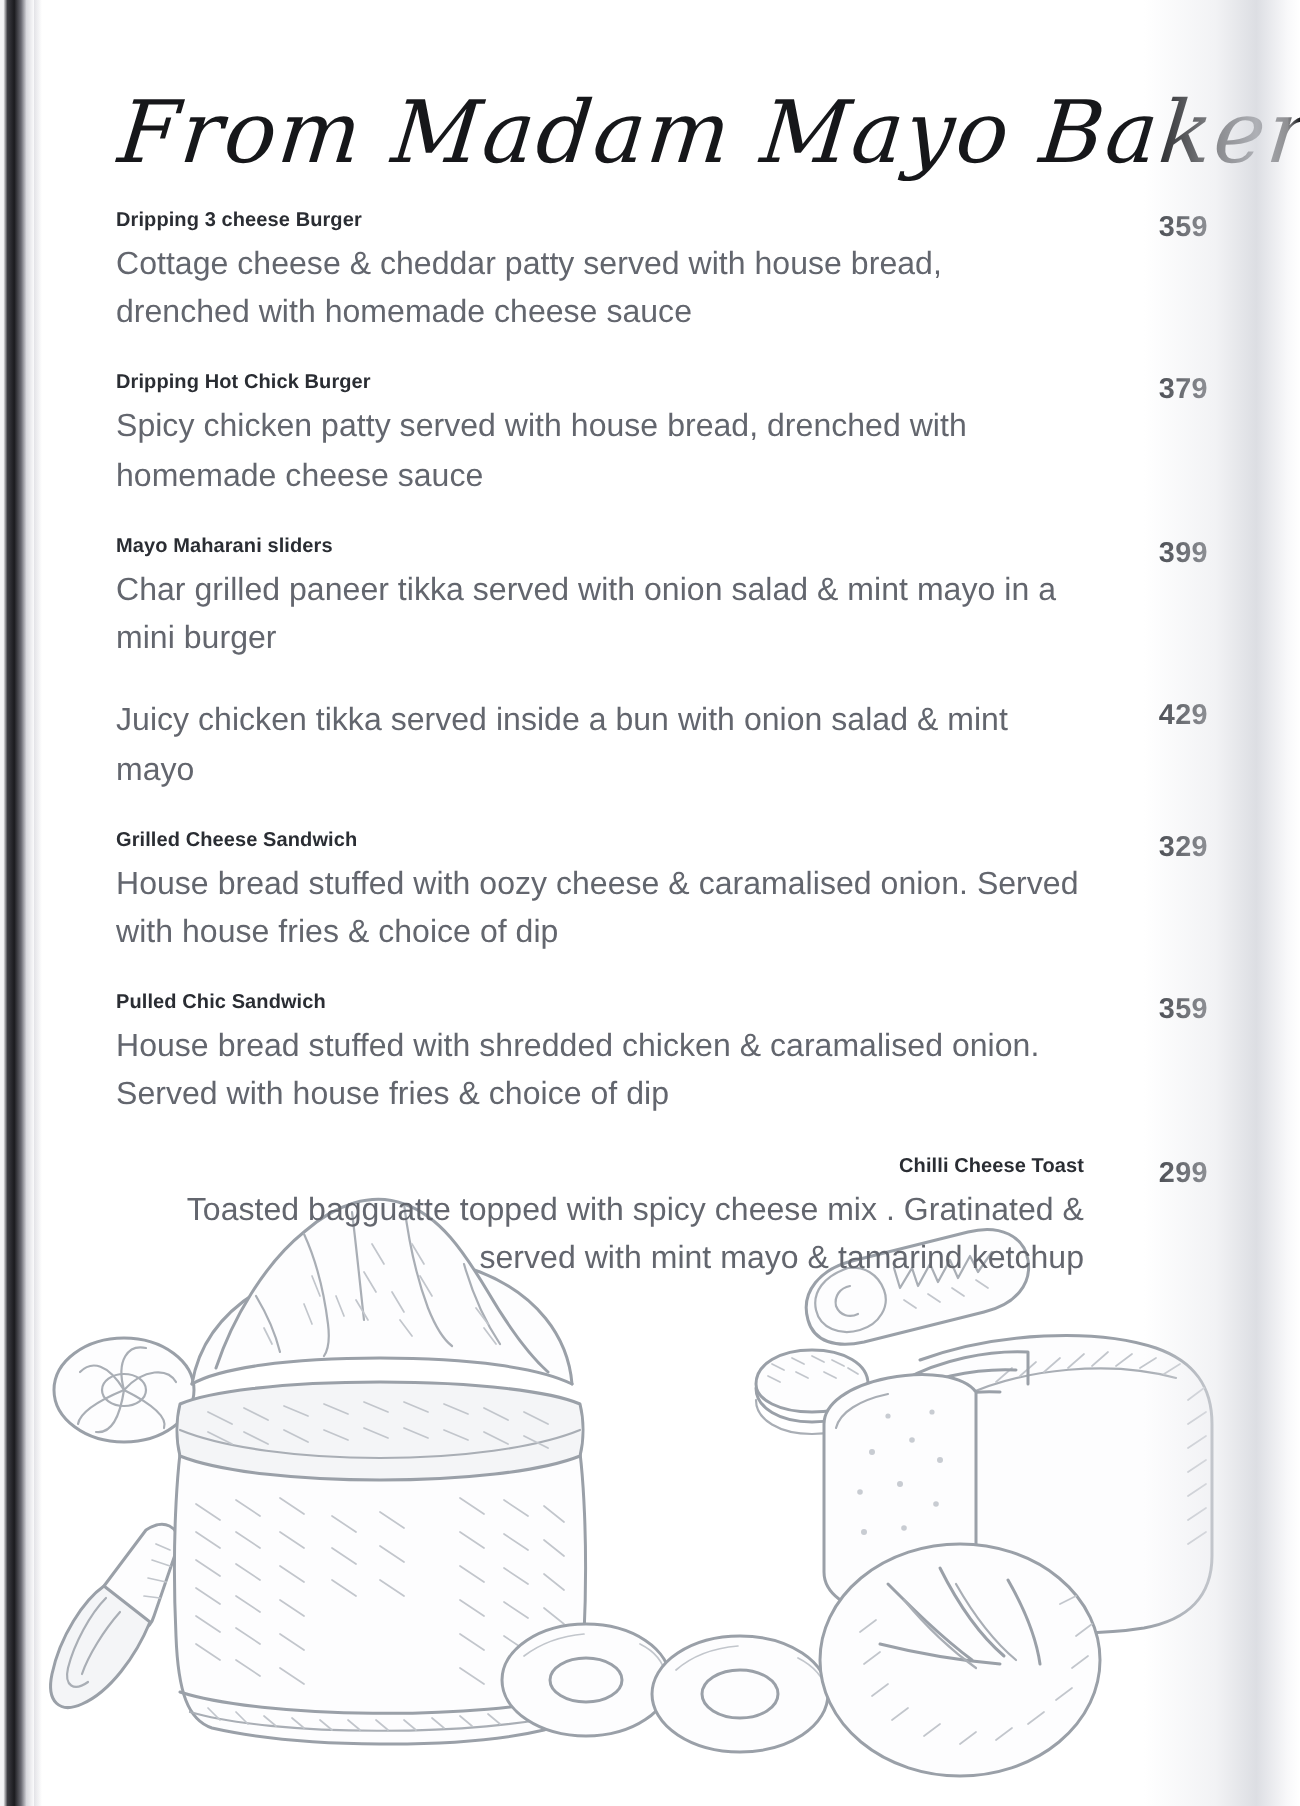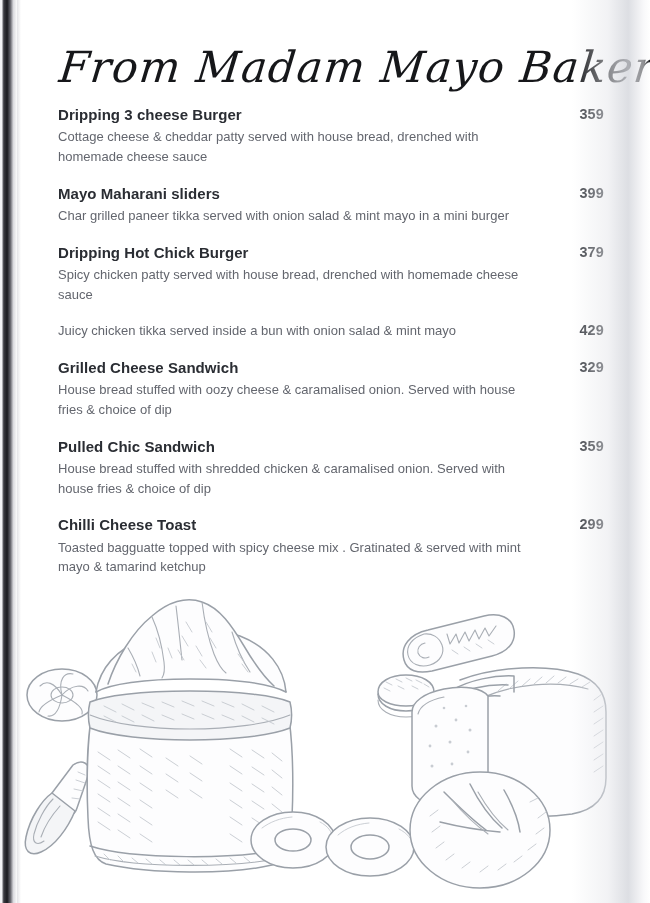--- a/index.html
+++ b/index.html
@@ -77,33 +77,33 @@
   }
 
   
   .menu-list { margin: 0; }
 
   .menu-item {
     position: relative;
     margin-bottom: 17px;
     padding-right: 62px;
   }
-  .menu-item:last-child { margin-bottom: 4px; }
+  .menu-item:last-child { margin-bottom: 4px; text-align: right; }
 
   .item-name {
-    font-size: 15px;
+    font-size: 10px;
     font-weight: bold;
     color: #2a2d33;
     letter-spacing: 0.05px;
     line-height: 1.28;
     margin: 0 0 3px 0;
   }
 
   .item-desc {
-    font-size: 13px;
+    font-size: 16px;
     font-weight: normal;
     color: #63666e;
     line-height: 1.52;
     letter-spacing: 0.02px;
     margin: 0;
     max-width: 492px;
   }
 
   .item-price {
     position: absolute;
@@ -142,29 +142,29 @@
 
     <div class="menu-list">
 
       <div class="menu-item">
         <div class="item-name">Dripping 3 cheese Burger</div>
         <div class="item-desc">Cottage cheese &amp; cheddar patty served with house bread, drenched with homemade cheese sauce</div>
         <div class="item-price">359</div>
       </div>
 
       <div class="menu-item">
+        <div class="item-name">Dripping Hot Chick Burger</div>
+        <div class="item-desc">Spicy chicken patty served with house bread, drenched with homemade cheese sauce</div>
+        <div class="item-price">379</div>
+      </div>
+
+      <div class="menu-item">
         <div class="item-name">Mayo Maharani sliders</div>
         <div class="item-desc">Char grilled paneer tikka served with onion salad &amp; mint mayo in a mini burger</div>
         <div class="item-price">399</div>
-      </div>
-
-      <div class="menu-item">
-        <div class="item-name">Dripping Hot Chick Burger</div>
-        <div class="item-desc">Spicy chicken patty served with house bread, drenched with homemade cheese sauce</div>
-        <div class="item-price">379</div>
       </div>
 
       <div class="menu-item">
         <div class="item-desc">Juicy chicken tikka served inside a bun with onion salad &amp; mint mayo</div>
         <div class="item-price">429</div>
       </div>
 
       <div class="menu-item">
         <div class="item-name">Grilled Cheese Sandwich</div>
         <div class="item-desc">House bread stuffed with oozy cheese &amp; caramalised onion. Served with house fries &amp; choice of dip</div>

